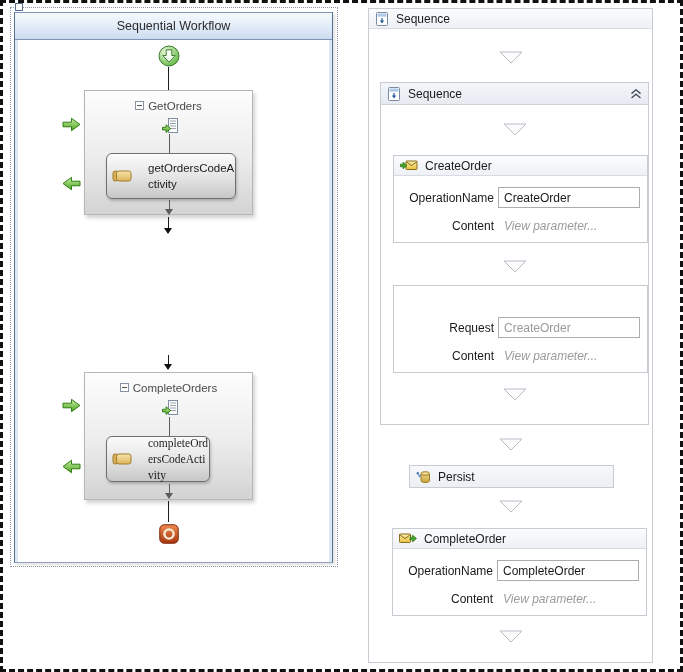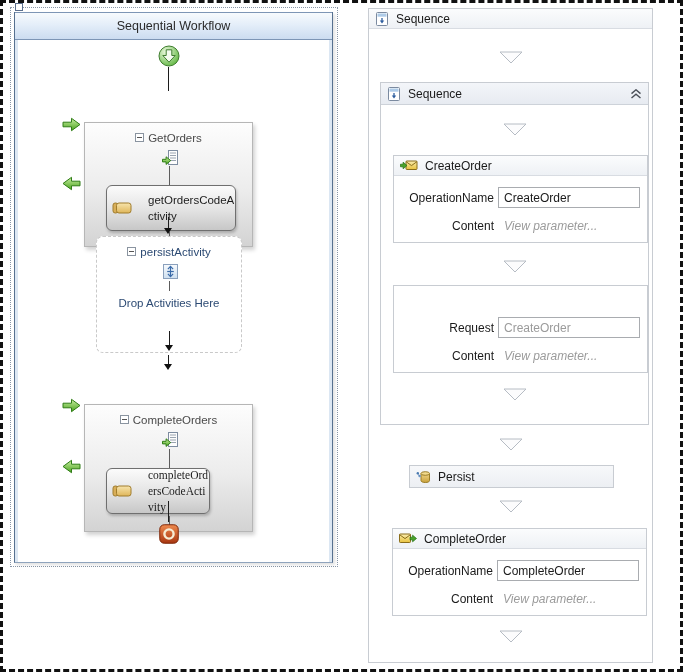--- a/index.html
+++ b/index.html
@@ -15,21 +15,21 @@
   .wf3-page { left:14px; top:12px; width:319px; height:551px; background:#fff;
               border-left:1px solid #56708f; border-right:1px solid #56708f; border-bottom:1px solid #8fa3bc;
               box-shadow: inset 3px 0 0 #dce7f3, inset -3px 0 0 #dce7f3, 2px 2px 3px rgba(0,0,0,.12); }
   .wf3-titlebar { left:0; top:0; width:100%; height:28px;
                   background:linear-gradient(180deg,#f7fafd 0%,#e4eef9 45%,#ccdcf0 100%);
                   border-top:1px solid #7d95b5; border-bottom:1px solid #7d95b5;
                   display:flex; align-items:center; justify-content:center;
                   font-size:12.5px; color:#2a2a2a;text-align:center; }
   .wf3-composite { background:linear-gradient(180deg,#fdfdfd 0%,#ececec 55%,#d3d3d3 100%);
                    border:1px solid #b6b6b6; border-radius:0;
-                   box-shadow:2px 3px 4px rgba(0,0,0,.18);margin-top:32px; }
+                   box-shadow:2px 3px 4px rgba(0,0,0,.18); }
   .wf3-head { position:absolute; left:0; top:7px; width:100%; height:15px;
               display:flex; align-items:center; justify-content:center; gap:4px;
               font-size:11.5px; color:#4a4a4a; }
   .collapse-box { width:9px; height:9px; background:#fff; border:1px solid #8a94a0; flex:0 0 auto; }
   .collapse-box::after { content:""; display:block; width:5px; height:1px; background:#555; margin:3px auto 0; }
   .wf3-child { background:linear-gradient(180deg,#fbfbfb 0%,#e3e3e3 55%,#c7c7c7 100%);
                border:1px solid #6f6f6f; border-radius:6px;
                box-shadow:1px 2px 3px rgba(0,0,0,.22);
                display:flex; align-items:center; padding-left:5px; gap:16px; }
   .wf3-child .lbl { font-size:11.5px; line-height:16px; color:#1c1c1c; word-break:break-all; width:100px; }
@@ -152,41 +152,20 @@
   </span>
   <span class="abs icon" style="left:62px; top:176px;">
     <svg width="19" height="15" viewBox="0 0 19 15">
       <path d="M18 5.2H9.5V1.3L1 7.5 9.5 13.7V9.8H18z" fill="url(#gag)" stroke="#2f7d16"></path>
     </svg>
   </span>
 
   <div class="abs conn" style="left:168px; top:217px; height:11px;"></div>
   <div class="abs ahead" style="left:164px; top:228px;"></div>
 
-  <div class="abs wf3-persist" style="left:96px; top:236px; width:146px; height:117px;">
-    <div class="wf3-head navy">
-      <span class="collapse-box"></span>
-      <span>persistActivity</span>
-    </div>
-    <span class="abs icon" style="left:66px; top:27px;">
-      <svg width="15" height="15" viewBox="0 0 15 15">
-        <rect x="0.5" y="0.5" width="14" height="14" fill="url(#pbg)" stroke="#8aa0bc"></rect>
-        <g fill="none" stroke="#3a6aa8" stroke-width="1.2">
-          <path d="M7.5 2.6v9.8"></path>
-            <path d="M4.9 5.2 7.5 2.4 10.1 5.2"></path>
-            <path d="M4.9 9.8 7.5 12.6 10.1 9.8"></path>
-            <path d="M4.2 7.5h6.6"></path>
-        </g>
-      </svg>
-    </span>
-    <div class="abs conn gray" style="left:72px; top:44px; height:10px;"></div>
-    <div class="abs drop-hint navy" style="left:0; top:58px; width:100%;">Drop Activities Here</div>
-    <div class="abs conn" style="left:72px; top:94px; height:14px;"></div>
-    <div class="abs ahead" style="left:68px; top:108px;"></div>
-  </div>
 
   <div class="abs conn" style="left:168px; top:355px; height:9px;"></div>
   <div class="abs ahead" style="left:164px; top:364px;"></div>
 
   <div class="abs wf3-composite" style="left:84px; top:372px; width:169px; height:128px;">
     <div class="wf3-head">
       <span class="collapse-box"></span>
       <span>CompleteOrders</span>
     </div>
     <span class="abs icon" style="left:77px; top:27px;">

